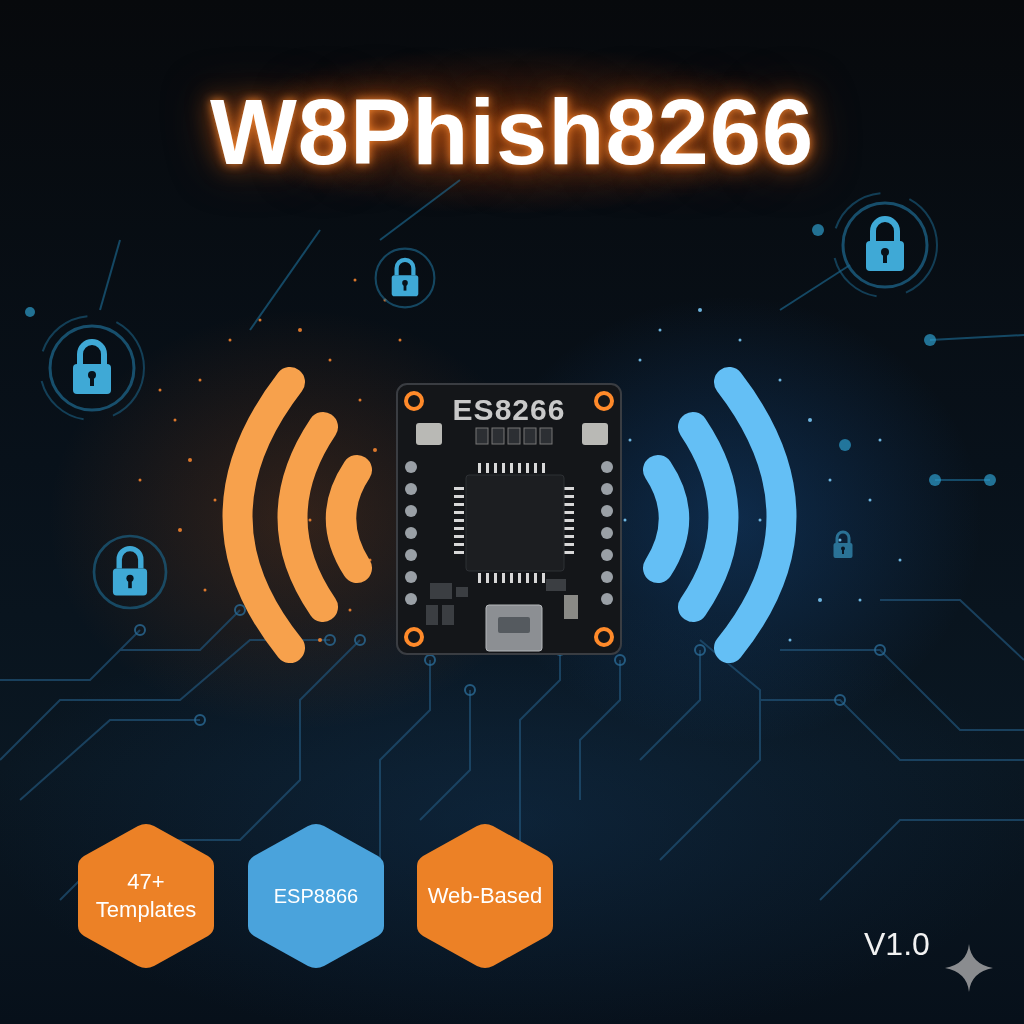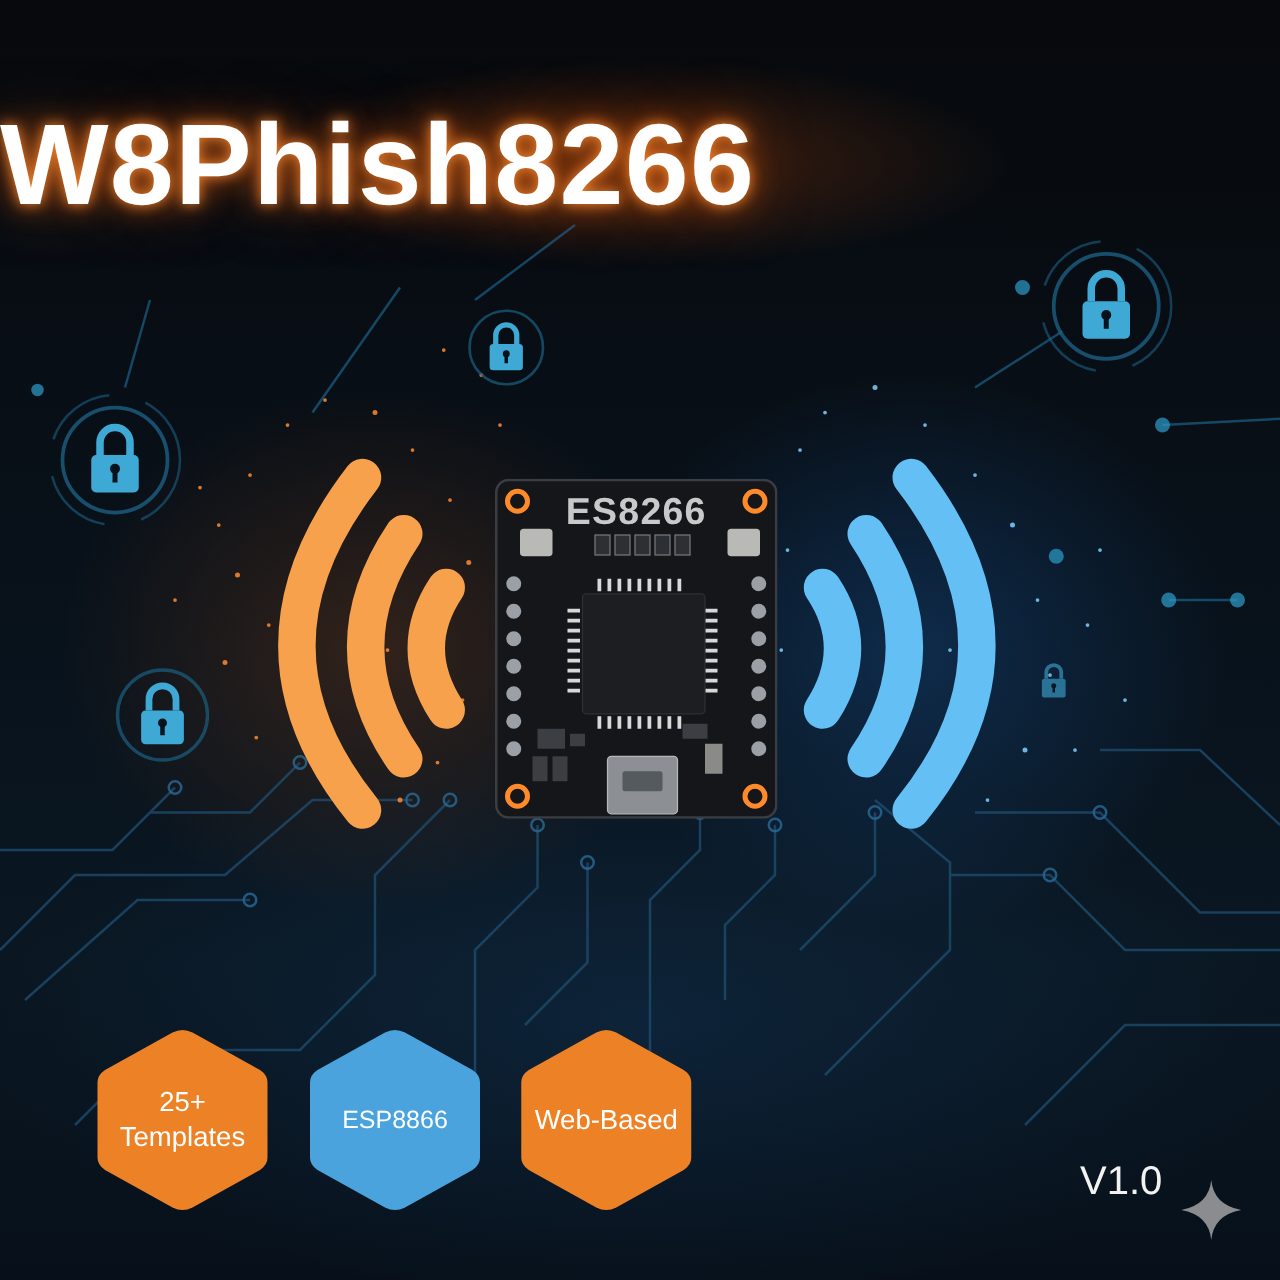--- a/index.html
+++ b/index.html
@@ -6,21 +6,21 @@
   body { width:1024px; height:1024px; overflow:hidden; background:#05080c; font-family:"Liberation Sans", sans-serif; }
   .stage { position:relative; width:1024px; height:1024px; overflow:hidden;
     background:
       radial-gradient(ellipse 420px 120px at 512px 130px, rgba(180,70,10,0.35), rgba(0,0,0,0) 70%),
       radial-gradient(ellipse 360px 300px at 300px 520px, rgba(200,90,20,0.22), rgba(0,0,0,0) 70%),
       radial-gradient(ellipse 360px 320px at 730px 520px, rgba(30,110,200,0.28), rgba(0,0,0,0) 70%),
       radial-gradient(ellipse 700px 300px at 512px 820px, rgba(20,60,100,0.35), rgba(0,0,0,0) 75%),
       linear-gradient(180deg, #07090c 0%, #08111a 45%, #0a1722 75%, #07101a 100%);
   }
   .bg-layer { position:absolute; left:0; top:0; width:1024px; height:1024px; }
-  .title { position:absolute; left:0; width:1024px; top:80px; color:#ffffff; font-weight:bold; font-size:92px; letter-spacing:1px;
+  .title { position:absolute; left:0; width:1024px; top:80px; text-align:center; color:#ffffff; font-weight:bold; font-size:92px; letter-spacing:1px;
     text-shadow: 0 0 10px rgba(255,140,50,0.9), 0 0 24px rgba(230,100,20,0.7), 0 0 48px rgba(200,80,10,0.5); }
   .subtitle { position:absolute; left:0; width:1024px; top:180px; text-align:center; color:#f2f2f2; font-size:40px; }
   .board-wrap { position:absolute; left:396px; top:383px; width:226px; height:272px;border-radius:29px; }
   .board-label { position:absolute; left:0; width:226px; top:10px; text-align:center; color:#c9c9c9; font-weight:bold; font-size:30px; letter-spacing:1px; }
   .hexes { position:absolute; left:76px; top:820px; width:520px; height:160px; }
   .hex { position:absolute; top:0; width:140px; height:152px; display:flex; align-items:center; justify-content:center; text-align:center; }
   .hex svg { position:absolute; left:0; top:0; }
   .hex-text { position:relative; color:#ffffff; font-size:22px; line-height:28px; }
   .version { position:absolute; left:864px; top:926px; color:#f2f2f2; font-size:32px; }
   .sparkle { position:absolute; left:943px; top:942px; }
@@ -275,21 +275,21 @@
     </svg>
     <div class="board-label">ES8266</div>
   </div>
 
   <div class="hexes">
     <div class="hex" style="left:0">
       <svg width="140" height="152" viewBox="0 0 140 152">
         <path d="M70 4 Q74 4 78 6 L132 36 Q138 40 138 46 L138 106 Q138 112 132 116 L78 146 Q70 150 62 146 L8 116 Q2 112 2 106 L2 46 Q2 40 8 36 L62 6 Q66 4 70 4 Z" fill="#ec8126"></path>
       </svg>
       <div class="hex-text">
-        <div>25+</div>
+        <div>47+</div>
         <div>Templates</div>
       </div>
     </div>
     <div class="hex" style="left:170px">
       <svg width="140" height="152" viewBox="0 0 140 152">
         <path d="M70 4 Q74 4 78 6 L132 36 Q138 40 138 46 L138 106 Q138 112 132 116 L78 146 Q70 150 62 146 L8 116 Q2 112 2 106 L2 46 Q2 40 8 36 L62 6 Q66 4 70 4 Z" fill="#4aa3dc"></path>
       </svg>
       <div class="hex-text" style="font-size:20px">ESP8866</div>
     </div>
     <div class="hex" style="left:339px">

